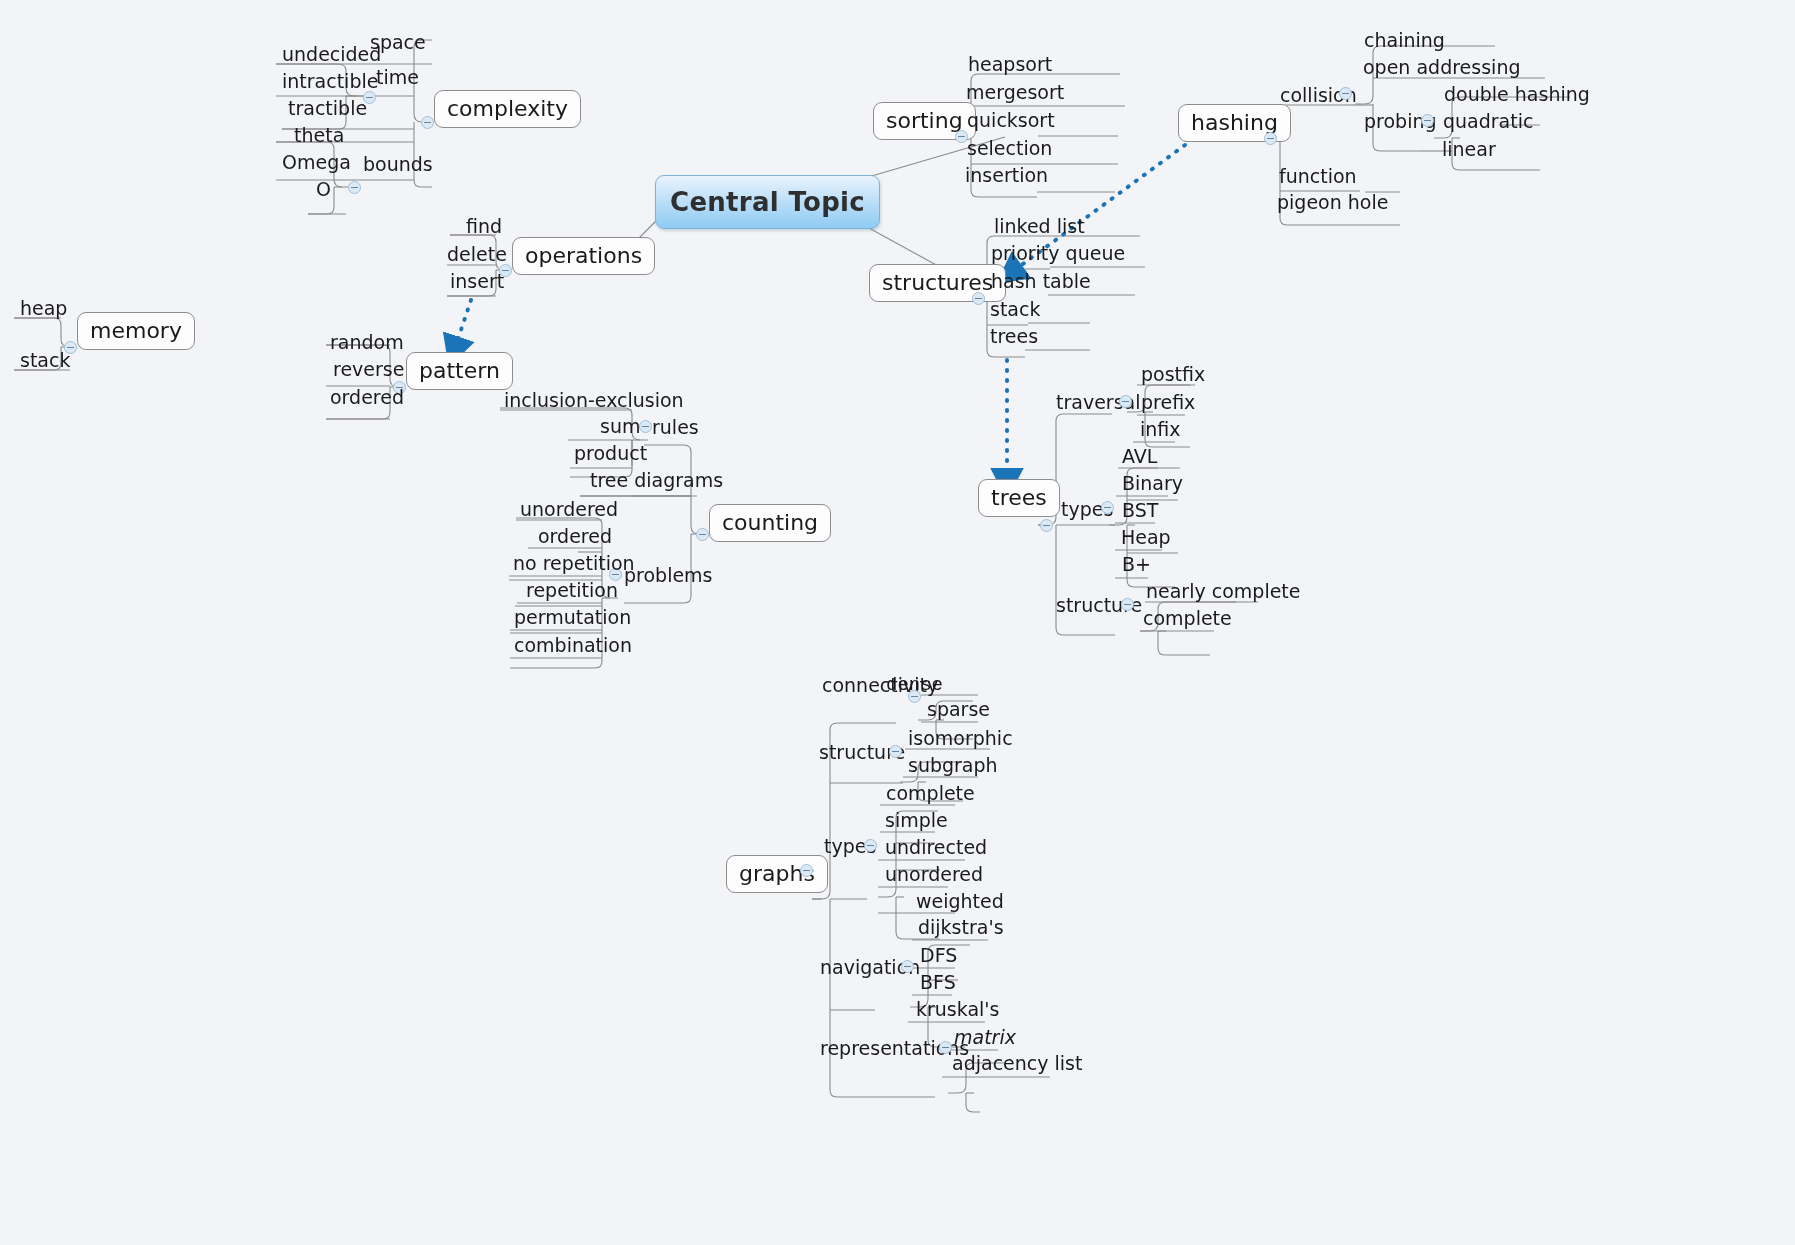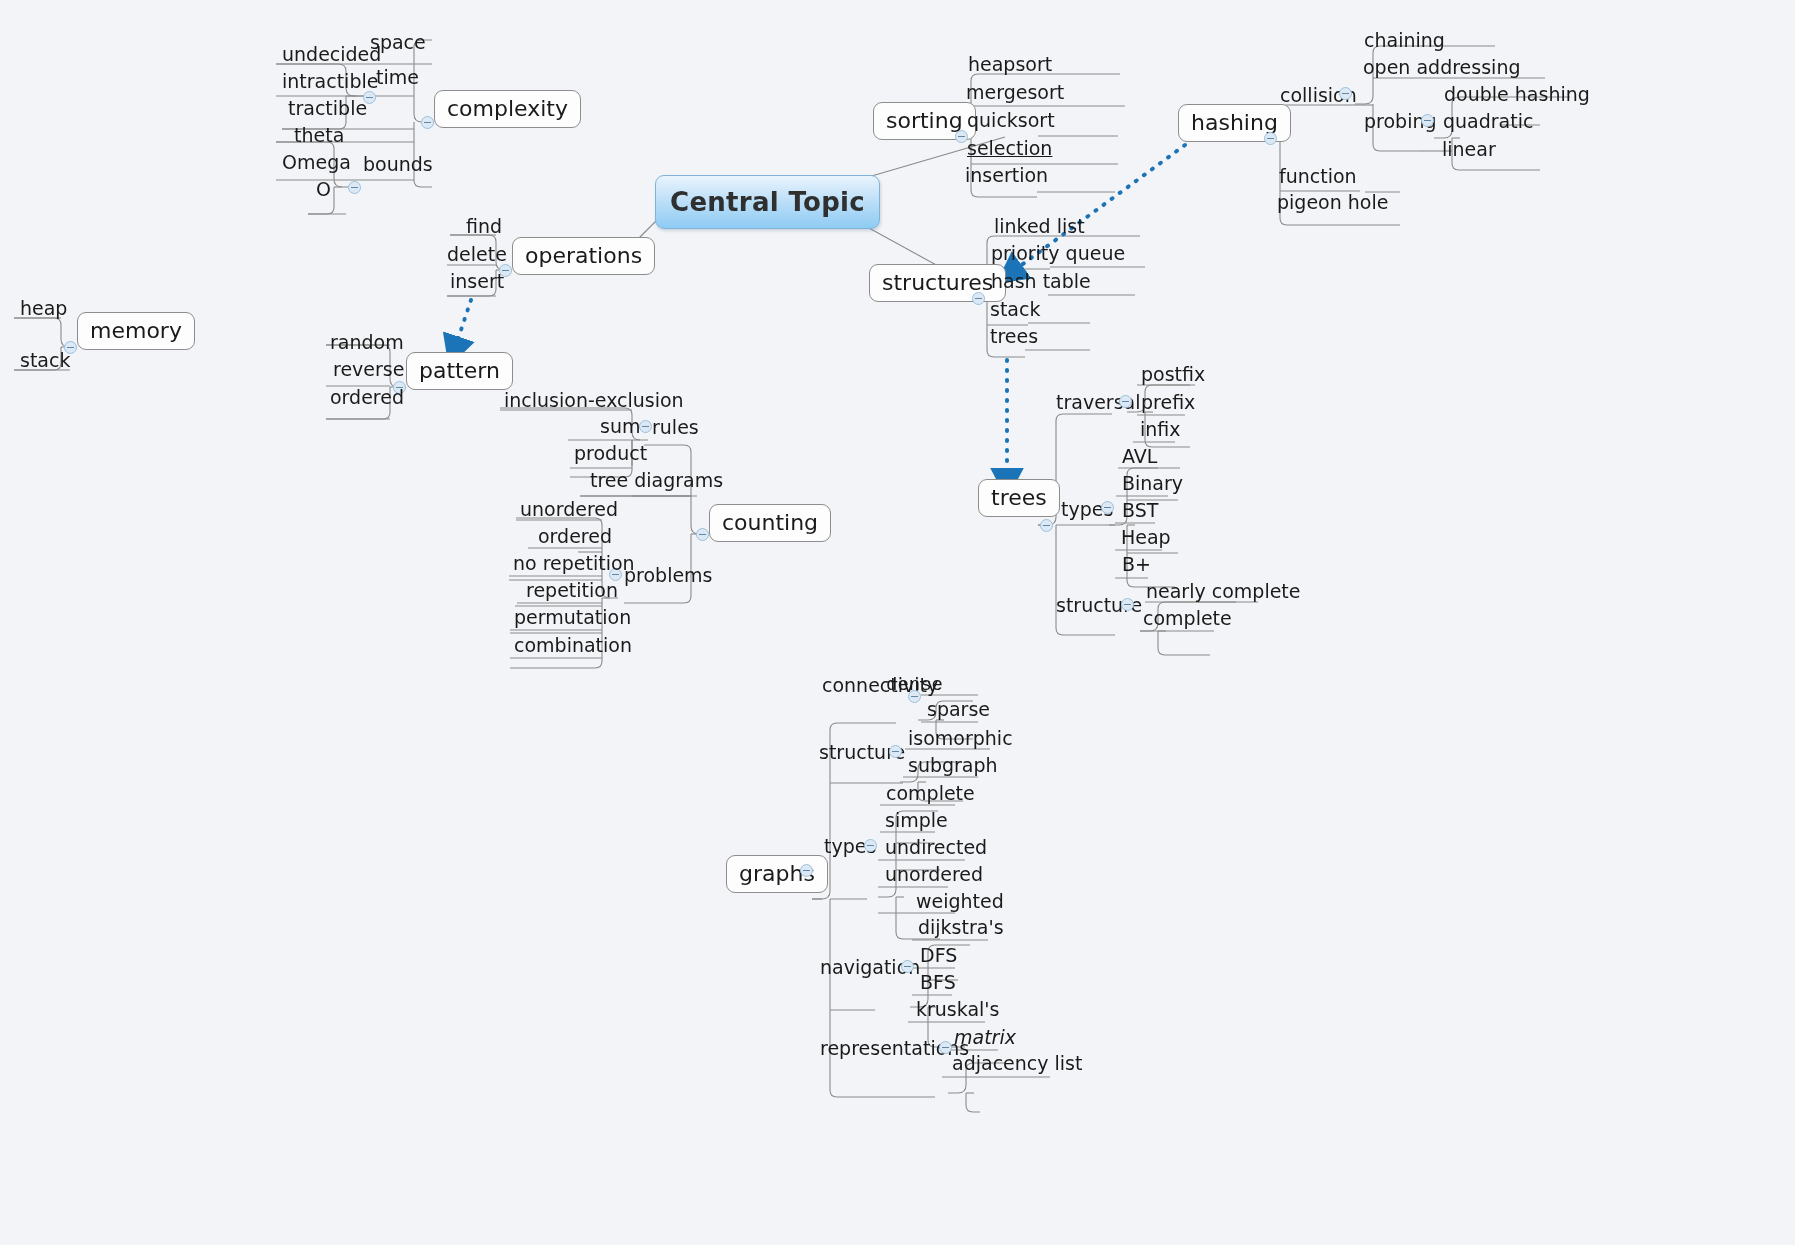--- a/index.html
+++ b/index.html
@@ -348,21 +348,21 @@
   <div class="toggle" style="left:955px; top:130px;"></div>
   <div class="node leaf s19" style="left:962px; top:52px;">
     <span>heapsort</span>
   </div>
   <div class="node leaf s19" style="left:960px; top:80px;">
     <span>mergesort</span>
   </div>
   <div class="node leaf s19" style="left:961px; top:108px;">
     <span>quicksort</span>
   </div>
-  <div class="node leaf s19" style="left:961px; top:136px;text-decoration:underline;">
+  <div class="node leaf s19" style="left:961px; top:136px;">
     <span>selection</span>
   </div>
   <div class="node leaf s19" style="left:959px; top:163px;">
     <span>insertion</span>
   </div>
 
   <div class="node boxed s22" style="left:512px; top:237px;">
     <span>operations</span>
   </div>
   <div class="toggle" style="left:499px; top:264px;"></div>

